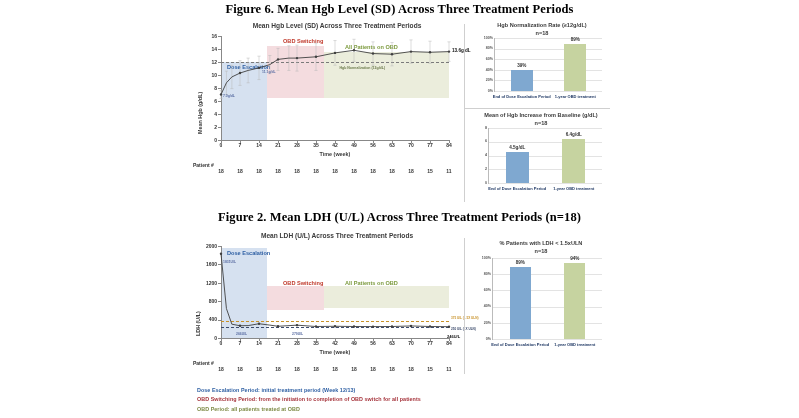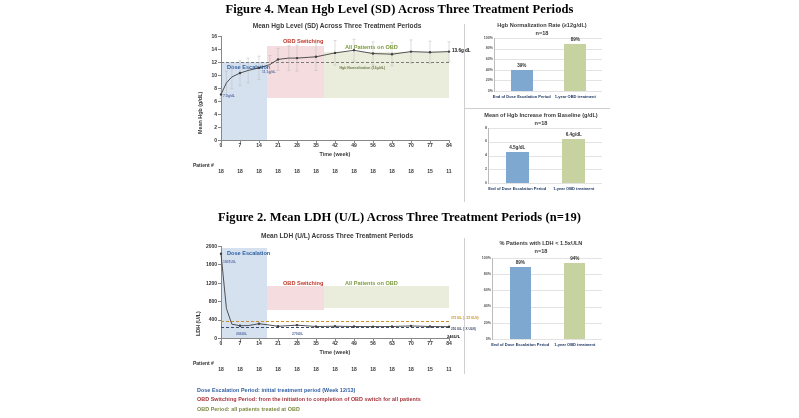--- a/index.html
+++ b/index.html
@@ -68,21 +68,21 @@
   
   #footer { position:absolute; left:197px; top:386px; width:430px; }
   #footer div { font-size:5.4px; font-weight:bold; line-height:1.75; letter-spacing:0.05px; }
   .f-blue { color:#2e5fa3; }
   .f-red  { color:#a6343c; }
   .f-olive{ color:#7d8a45; }
 </style>
 </head>
 <body>
 
-<div class="fig-title" id="fig1-title">Figure 4. Mean Hgb Level (SD) Across Three Treatment Periods</div>
+<div class="fig-title" id="fig1-title">Figure 6. Mean Hgb Level (SD) Across Three Treatment Periods</div>
 
 <div class="panel" id="f1-panel" style="left:193px; top:22px; width:270px; height:150px;">
 
   <div class="chart-title" style="position:absolute; left:28px; top:0px; width:232px;">Mean Hgb Level (SD) Across Three Treatment Periods</div>
 
   <div class="ylabel-rot" style="left:4px; top:112px;">Mean Hgb (g/dL)</div>
 
   <div class="plot" id="f1-plot" style="left:28px; top:14px; width:228px; height:104px;">
   <div class="band" style="left:0px; top:26px; width:46.142857142857146px; height:78px; background:#cfdced; opacity:.85;"></div>
       <div class="band" style="left:46.142857142857146px; top:10px; width:56.99999999999999px; height:52px; background:#f2d6d9; opacity:.85;"></div>
@@ -280,21 +280,21 @@
       <div class="bc-cat" style="left:-4px; top:58px; width:64.5px;">End of Dose Escalation Period</div>
       <div class="bc-bar" style="left:73.45px; width:22.6px; height:44px; background:#c6d3a0; border:0.5px solid #c6d3a0;"></div>
       <div class="bc-vlabel" style="left:56.5px; top:4px; width:56.5px;">6.4g/dL</div>
       <div class="bc-cat" style="left:52.5px; top:58px; width:64.5px;">1-year OBD treatment</div>
     </div>
 </div>
 
 <div class="divider-v" style="left:464px; top:24px; height:178px;"></div>
 <div class="divider-h" style="left:464px; top:108px; width:146px;"></div>
 
-<div class="fig-title" id="fig2-title">Figure 2. Mean LDH (U/L) Across Three Treatment Periods (n=19)</div>
+<div class="fig-title" id="fig2-title">Figure 2. Mean LDH (U/L) Across Three Treatment Periods (n=18)</div>
 
 <div class="panel" id="f2-panel" style="left:193px; top:232px; width:270px; height:140px;">
 
   <div class="chart-title" style="position:absolute; left:28px; top:0px; width:232px;">Mean LDH (U/L) Across Three Treatment Periods</div>
 
   <div class="ylabel-rot" style="left:2px; top:104px;">LDH (U/L)</div>
 
   <div class="plot" id="f2-plot" style="left:28px; top:14px; width:228px; height:92px;">
       <div class="band" style="left:0px; top:2px; width:46.142857142857146px; height:90px; background:#cfdced; opacity:.85;"></div>
       <div class="band" style="left:46.142857142857146px; top:40px; width:56.99999999999999px; height:24px; background:#f2d6d9; opacity:.85;"></div>

